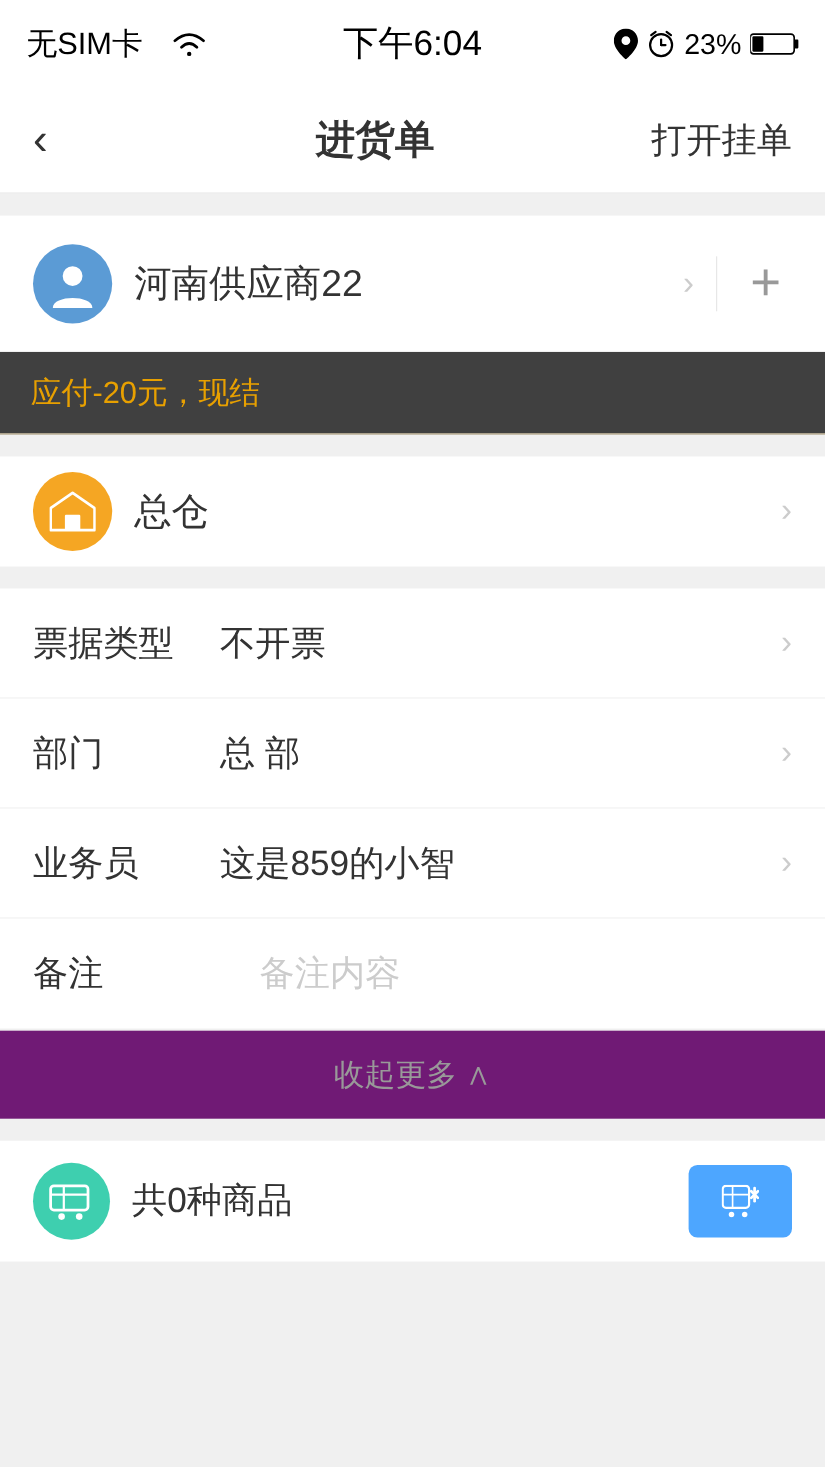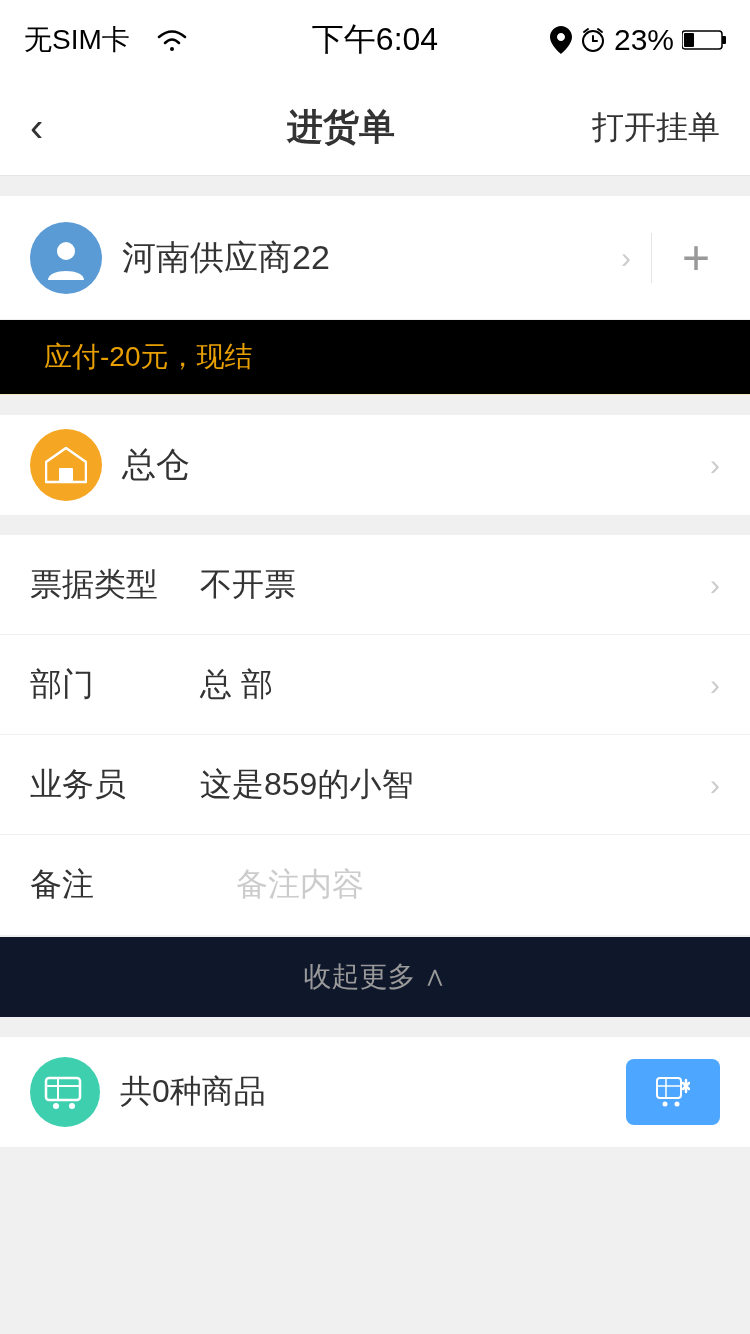--- a/index.html
+++ b/index.html
@@ -33,21 +33,21 @@
       font-size: 32px;
       font-weight: 500;
       position: absolute;
       left: 50%;
       transform: translateX(-50%);
     }
     .status-right {
       display: flex;
       align-items: center;
       gap: 8px;
-      font-size: 30px;
+      font-size: 26px;
     }
 
     
     .nav-bar {
       width: 100%;
       height: 96px;
       background: #fff;
       display: flex;
       align-items: center;
       justify-content: space-between;
@@ -116,22 +116,22 @@
       padding: 0 10px;
     }
     .chevron-right {
       color: #ccc;
       font-size: 30px;
       margin-left: 10px;
     }
 
     
     .notice-banner {
-      background: #000000;
-      padding: 18px 44px;
+      background: #404040;
+      padding: 18px 28px;
       font-size: 28px;
       color: #e8a000;
       border-bottom: 1px solid #f5e5c0;
     }
 
     
     .warehouse-section {
       background: #fff;
       display: flex;
       align-items: center;
@@ -187,21 +187,21 @@
     .form-value.placeholder {
       color: #ccc;
     }
     .form-row .chevron-right {
       margin-left: auto;
       flex-shrink: 0;
     }
 
     
     .collapse-row {
-      background: #0f172a;
+      background: #701a75;
       display: flex;
       align-items: center;
       justify-content: center;
       height: 80px;
       margin-top: 2px;
       cursor: pointer;
     }
     .collapse-text {
       font-size: 28px;
       color: #999;

